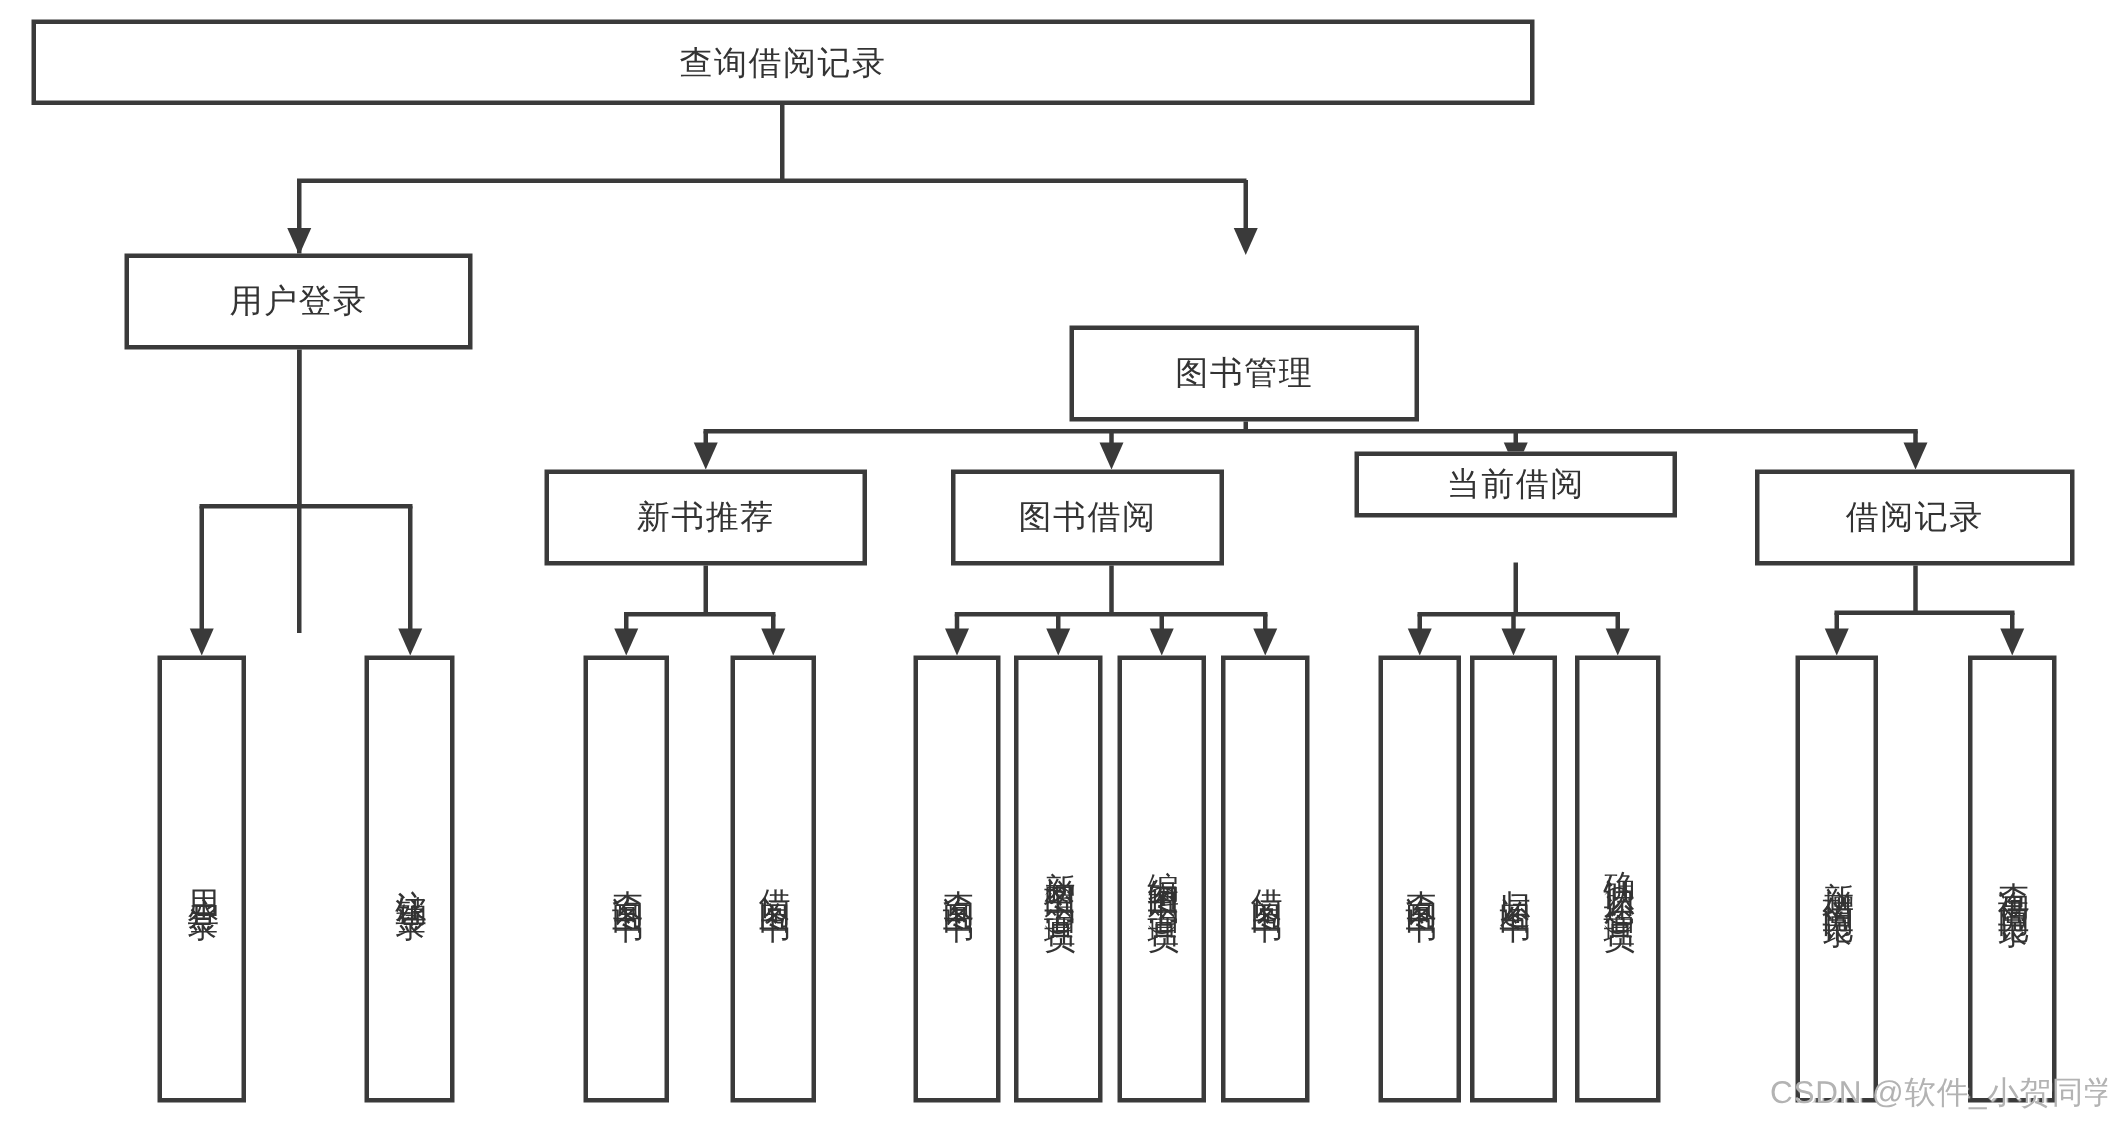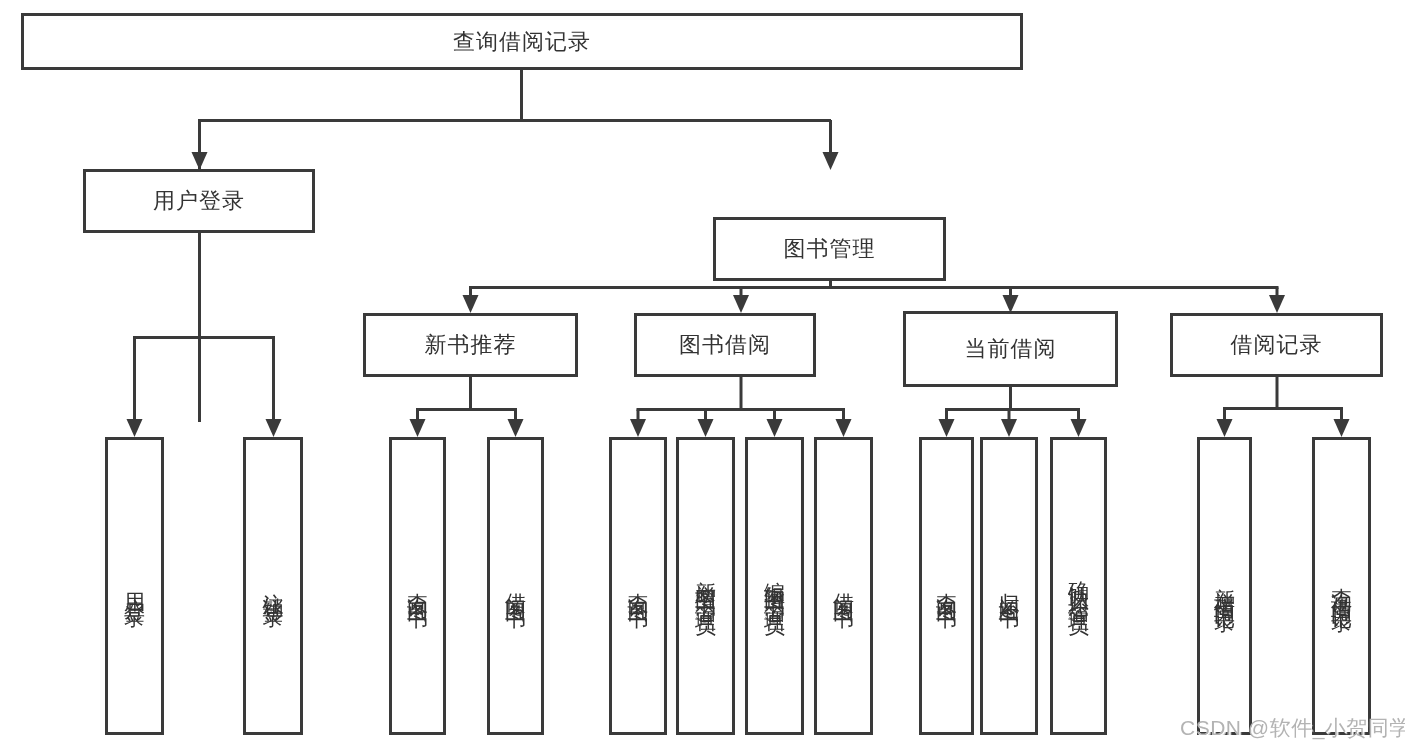--- a/index.html
+++ b/index.html
@@ -99,21 +99,21 @@
     </g>
   </svg>
 
   <div class="node" style="left:21px;top:13px;width:1002px;height:57px;">查询借阅记录</div>
 
   <div class="node" style="left:83px;top:169px;width:232px;height:64px;">用户登录</div>
   <div class="node" style="left:713px;top:169px;width:233px;height:64px;margin-top:48px;">图书管理</div>
 
   <div class="node" style="left:363px;top:313px;width:215px;height:64px;text-align:right;">新书推荐</div>
   <div class="node" style="left:634px;top:313px;width:182px;height:64px;">图书借阅</div>
-  <div class="node" style="left:903px;top:311px;width:215px;height:76px;">当前借阅</div>
+  <div class="node" style="left:903px;top:301px;width:215px;height:44px;">当前借阅</div>
   <div class="node" style="left:1170px;top:313px;width:213px;height:64px;">借阅记录</div>
 
   <div class="leaf" style="left:105px;width:59px;">
     <span>用户登录</span>
   </div>
   <div class="leaf" style="left:243px;width:60px;">
     <span>注销登录</span>
   </div>
 
   <div class="leaf" style="left:389px;width:57px;">

